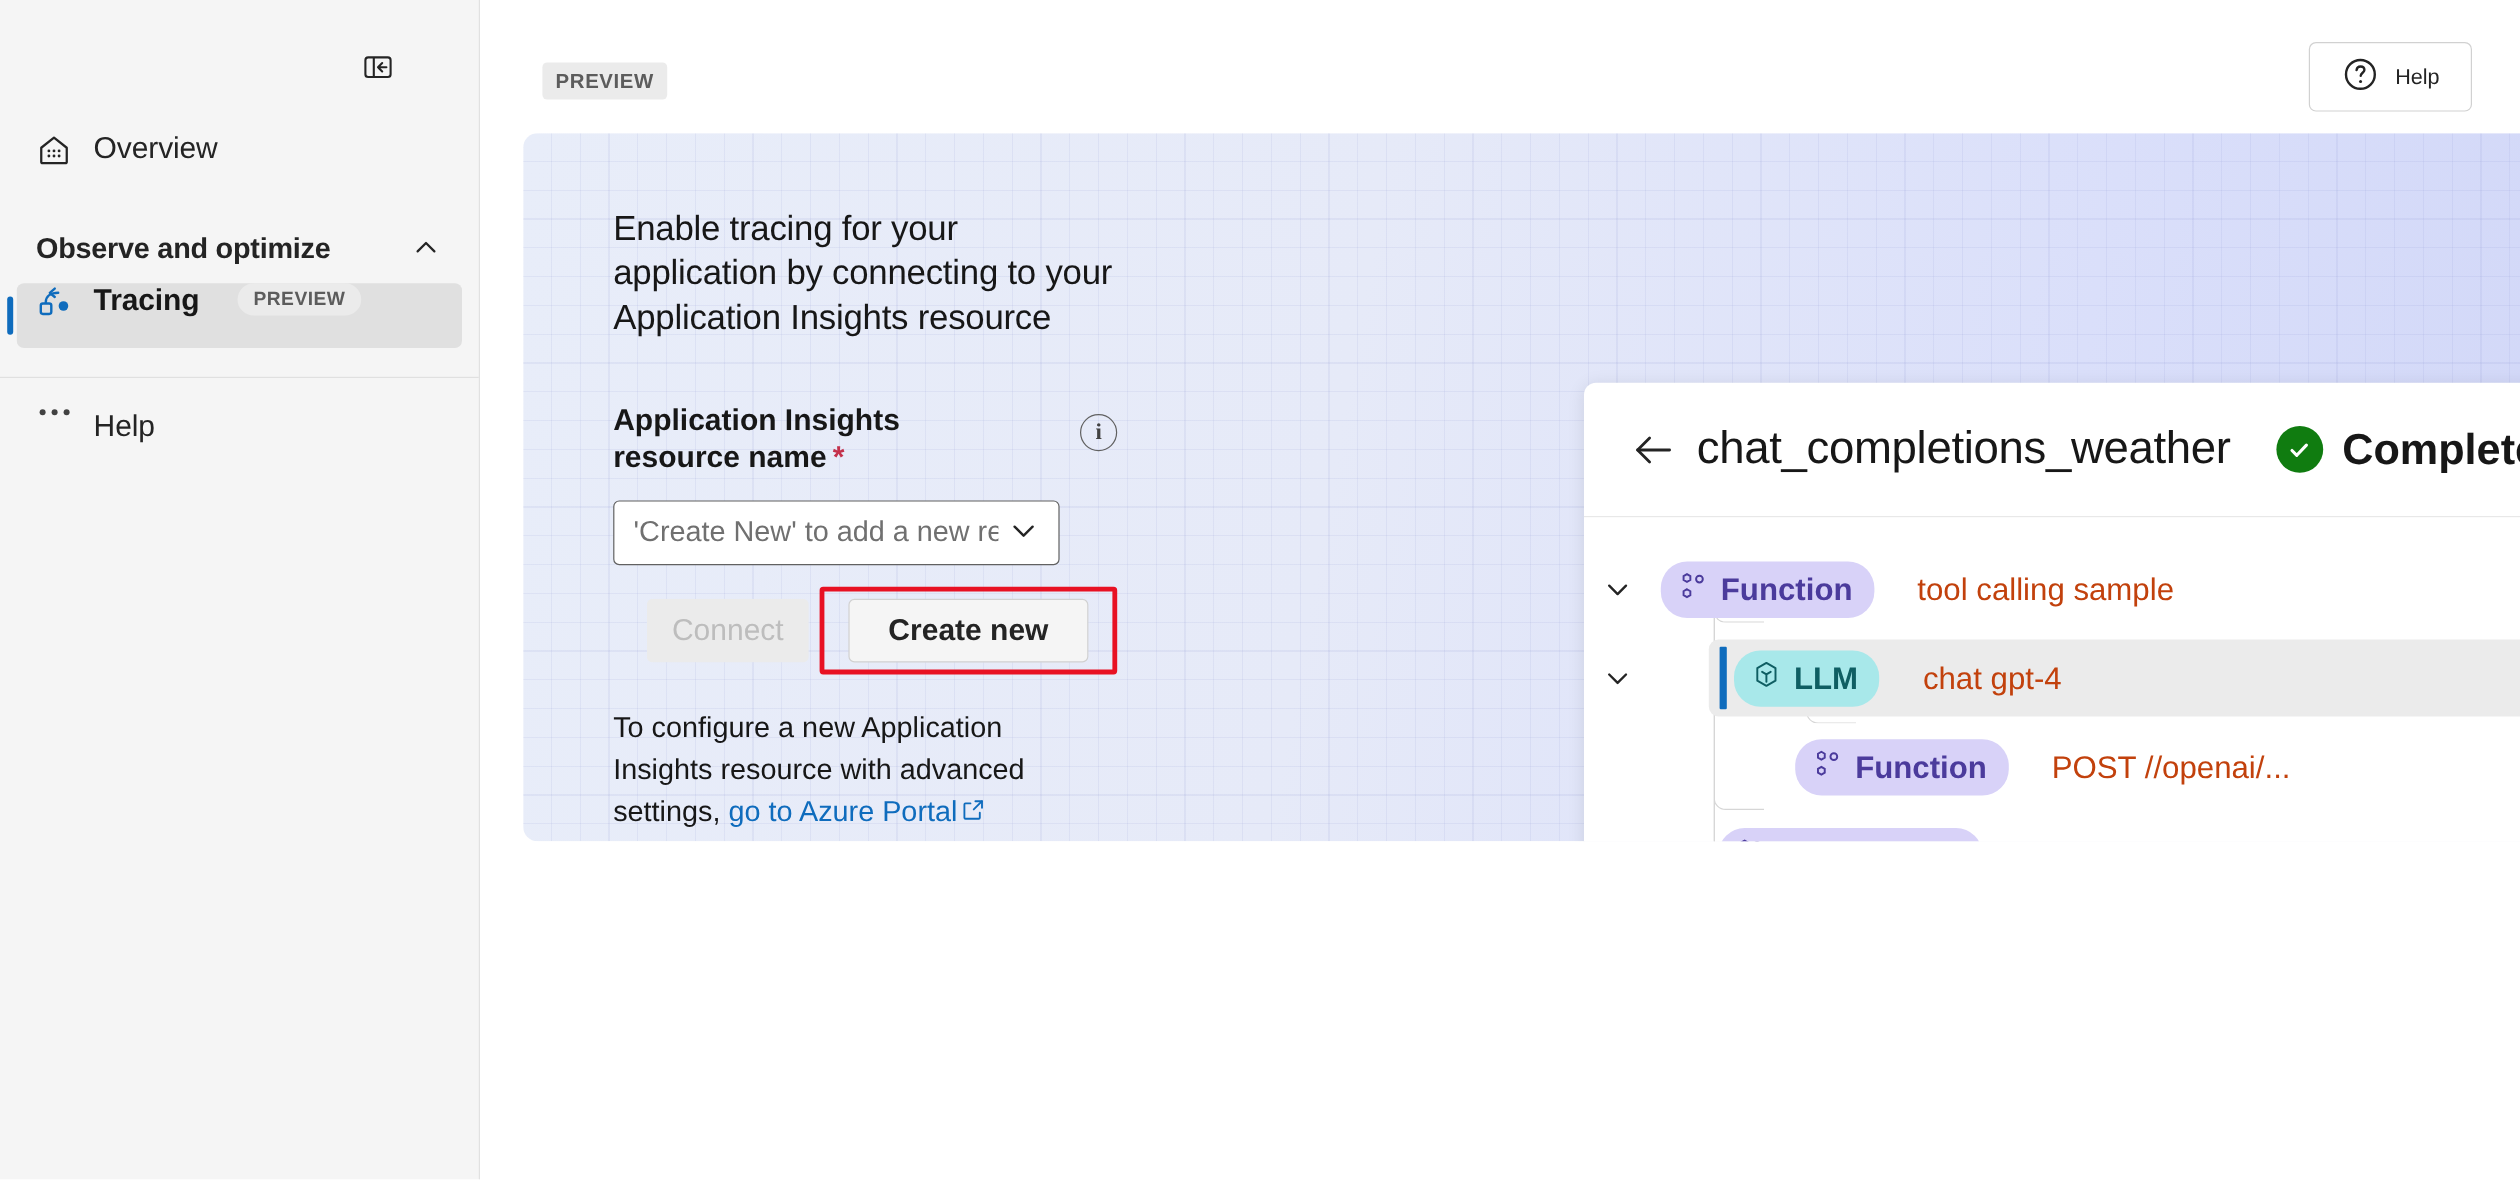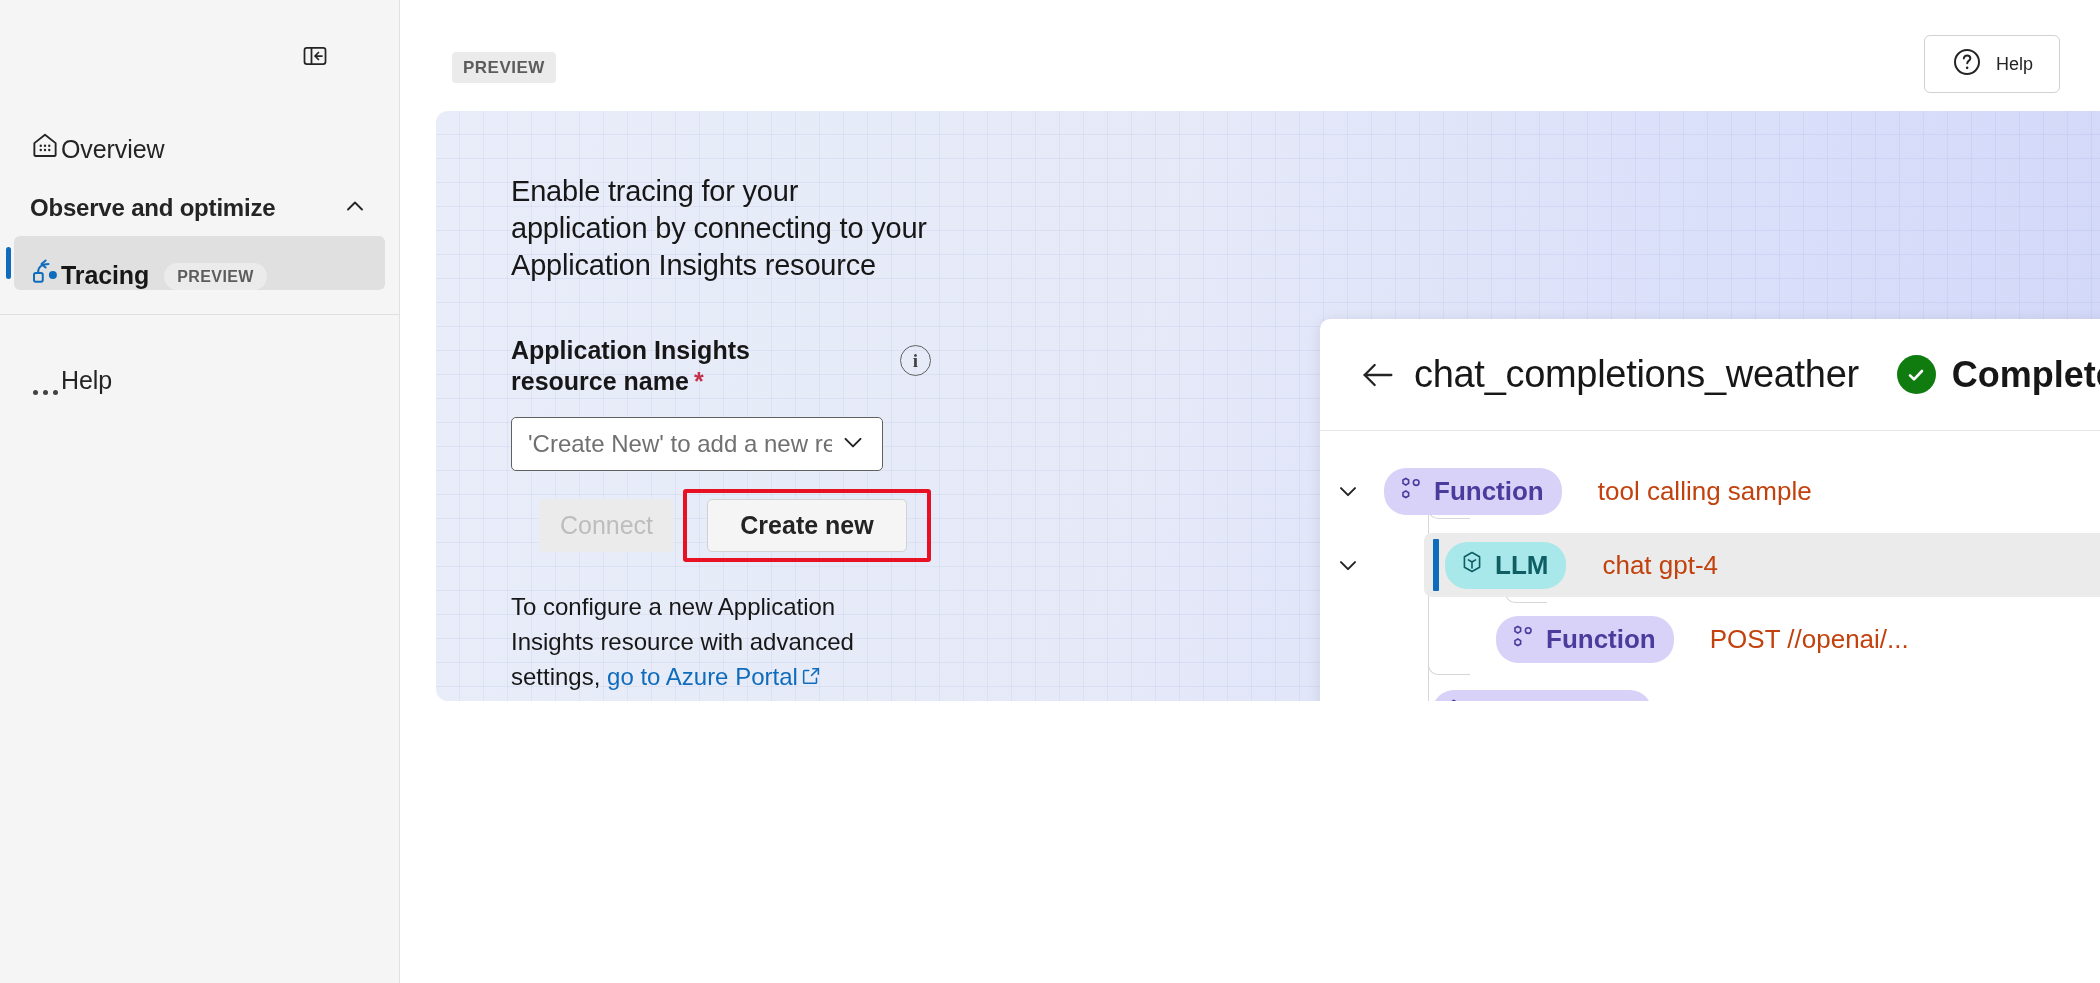--- a/index.html
+++ b/index.html
@@ -20,21 +20,21 @@
     flex: 0 0 400px;
   }
   .collapse-btn {
     position: absolute; top: 38px; left: 295px;
     width: 40px; height: 40px;
     display: flex; align-items: center; justify-content: center;
     cursor: pointer; border-radius: 4px;
   }
 
   .nav-item {
-    display: flex; align-items: flex-end; gap: 1px;
+    display: flex; align-items: flex-start; gap: 18px;
     height: 54px; margin: 0 14px 0 14px; padding: 0 16px;
     border-radius: 6px; cursor: pointer;
     position: relative;
   }
   .nav-item .nav-label {
     font-size: 25px; color: #242424; letter-spacing: -0.1px;
   }
   #nav-overview { margin-top: 110px; }
   #nav-overview .nav-label { color: #242424; }
 

